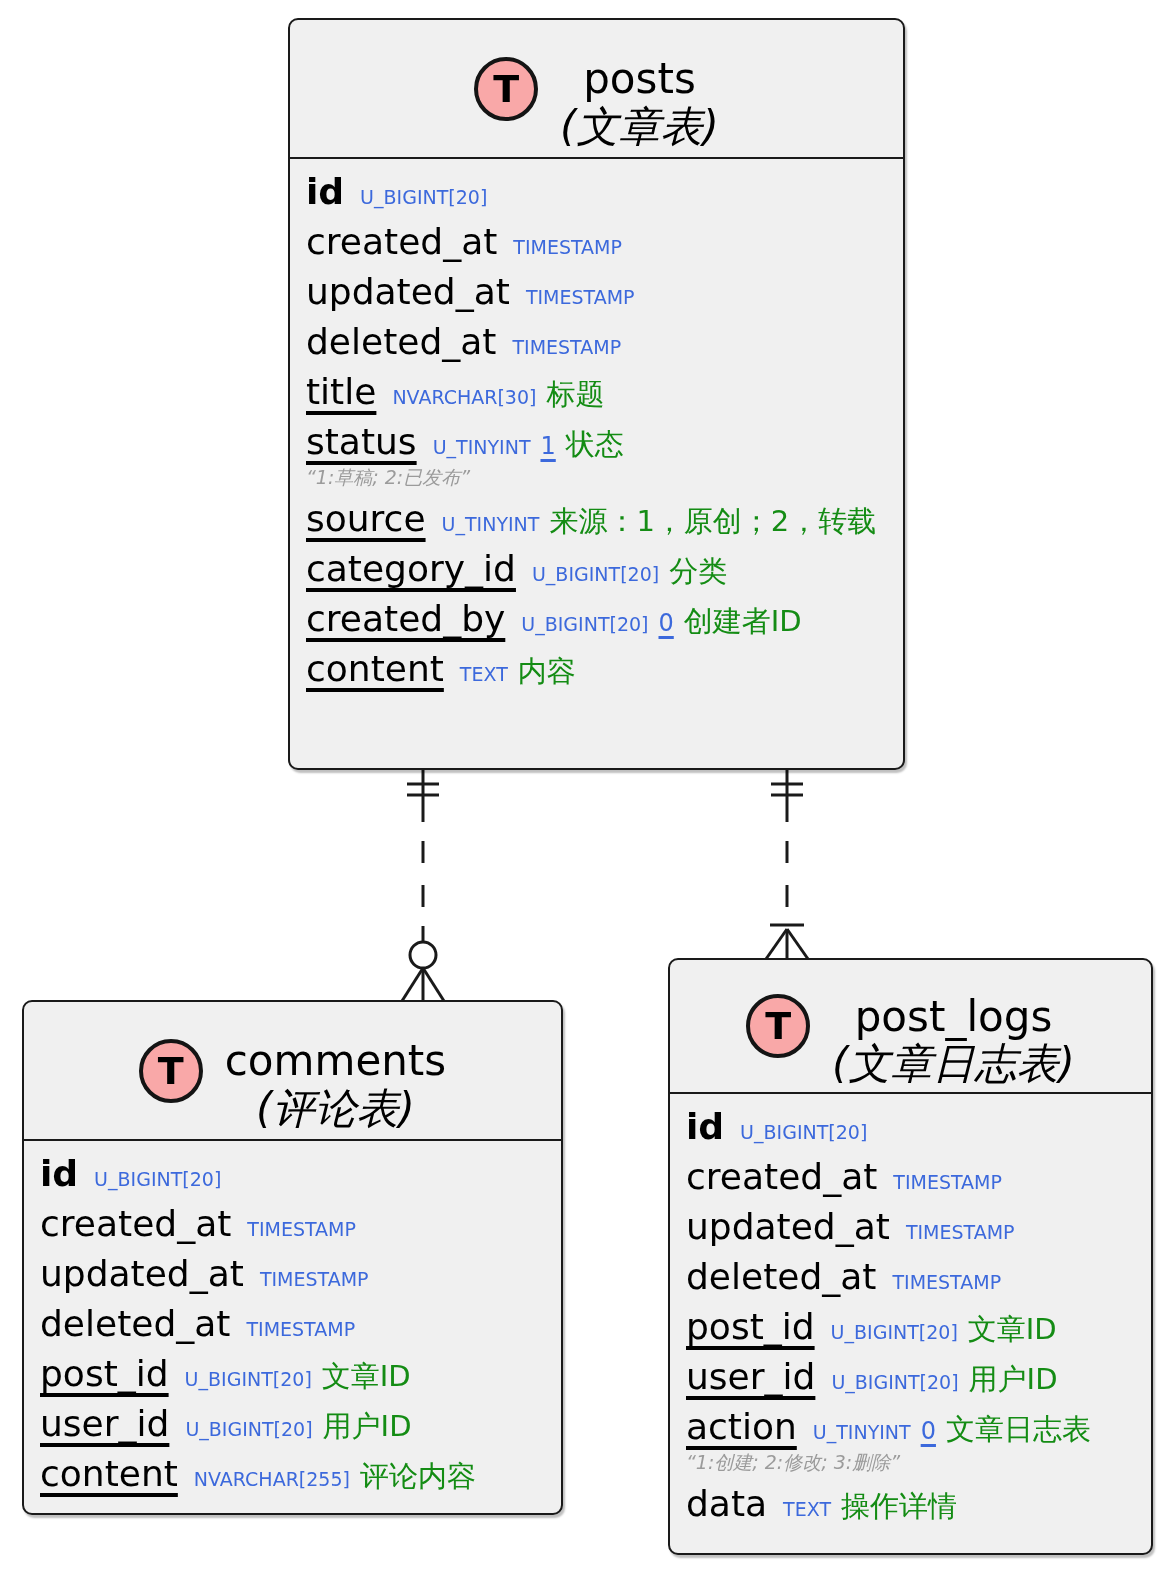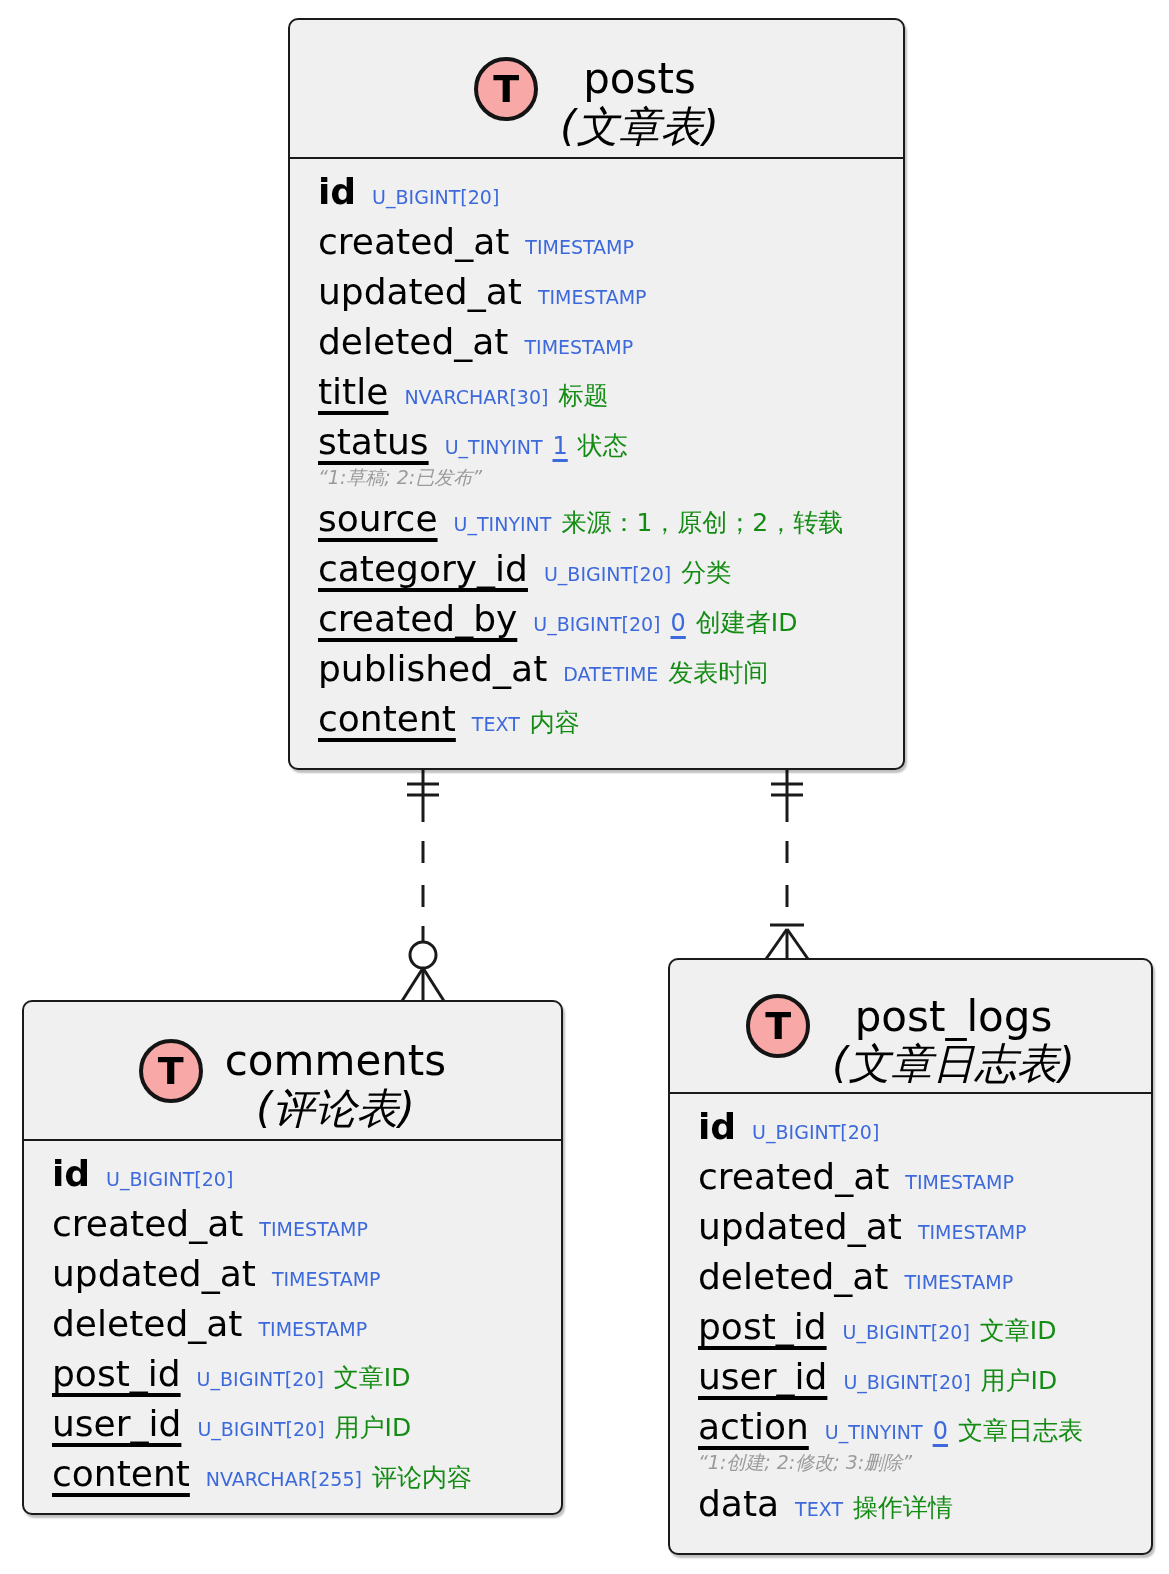--- a/index.html
+++ b/index.html
@@ -24,29 +24,29 @@
     width:56px;height:56px;border-radius:50%;
     background:var(--icon-pink,#f9a8a8);
     border:4px solid #141414;
     display:flex;align-items:center;justify-content:center;
     font-weight:bold;font-size:38px;color:#000;flex:0 0 auto;
   }
   .title-lines{text-align:center;color:#000;margin-top:28px;}
   .tname{font-size:42px;line-height:1.12;}
   .tname-cn{font-size:42px;line-height:1.12;font-style:italic;}
 
-  .fields{padding:12px 14px 0 28px;flex:1 1 auto;}
+  .fields{padding:12px 14px 0 16px;flex:1 1 auto;}
   .frow{height:50px;display:flex;align-items:baseline;white-space:nowrap;}
   .fname{font-size:36px;color:#000;}
   .fbold{font-weight:bold;}
   .fkey{text-decoration:underline;text-decoration-thickness:4px;text-underline-offset:7px;}
   .ftype{font-size:19px;color:var(--type-blue,#3c69dc);margin-left:16px;}
   .fdefault{font-size:24px;color:var(--type-blue,#3c69dc);margin-left:10px;
     text-decoration:underline;text-decoration-thickness:3px;text-underline-offset:5px;}
-  .fnote{font-size:25px;color:var(--note-green,#148c14);margin-left:10px;}
+  .fnote{font-size:29px;color:var(--note-green,#148c14);margin-left:10px;}
   .fcomment{height:33px;margin-top:-6px;font-size:19px;font-style:italic;color:var(--comment-gray,#9b9b9b);}
 
   .rel-overlay{position:absolute;left:0;top:0;pointer-events:none;}
 </style>
 </head>
 <body>
 
 <div class="canvas">
 
   <svg class="rel-overlay" width="1169" height="1574" viewBox="0 0 1169 1574">
@@ -128,25 +128,20 @@
           <span class="ftype">U_BIGINT[20]</span>
           <span class="fnote">分类</span>
         </div>
         <div class="frow">
           <span class="fname fkey">created_by</span>
           <span class="ftype">U_BIGINT[20]</span>
           <span class="fdefault">0</span>
           <span class="fnote">创建者ID</span>
         </div>
         <div class="frow">
-          <span class="fname">published_at</span>
-          <span class="ftype">DATETIME</span>
-          <span class="fnote">发表时间</span>
-        </div>
-        <div class="frow">
           <span class="fname fkey">content</span>
           <span class="ftype">TEXT</span>
           <span class="fnote">内容</span>
         </div>
       </div>
   </div>
 
   <div class="card" style="left:22px;top:1000px;width:541px;height:515px;">
     <div class="card-header" style="height:137px;">
       <div class="ticon">

